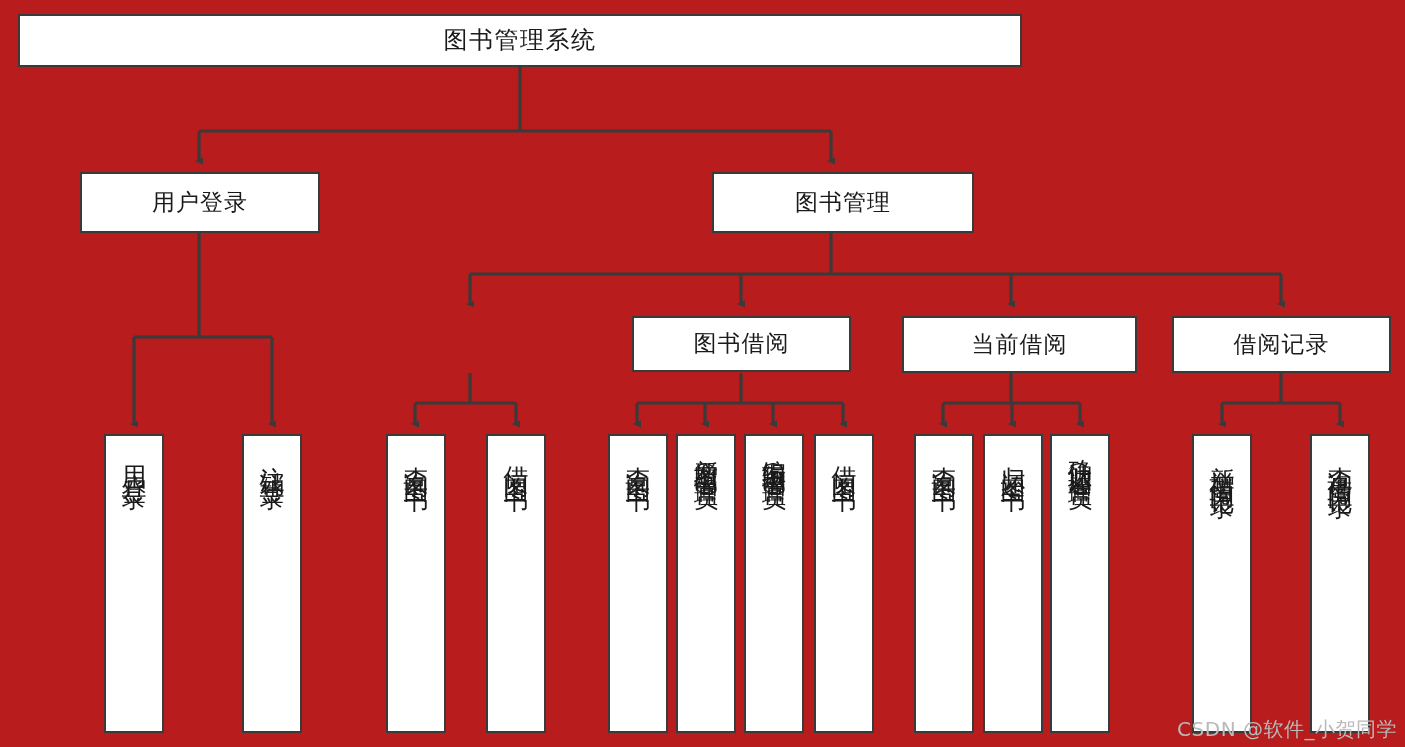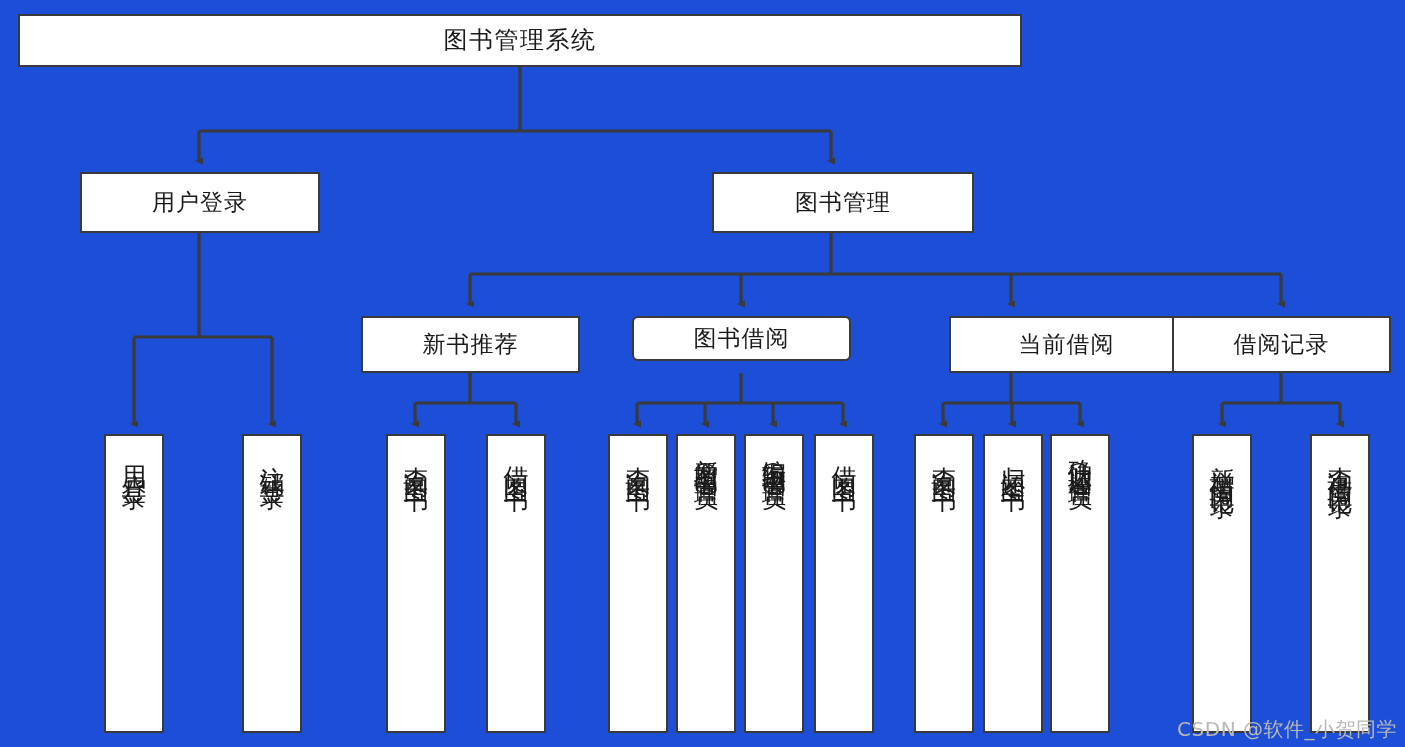--- a/index.html
+++ b/index.html
@@ -8,21 +8,21 @@
     padding: 0;
     background: #ffffff;
   }
   body {
     font-family: "DejaVu Sans", "Liberation Sans", sans-serif;
   }
   #diagram-root {
     position: relative;
     width: 1405px;
     height: 747px;
-    background: #1d4ed8;
+    background: #b91c1c;
     overflow: hidden;
   }
   #connector-layer {
     position: absolute;
     left: 0;
     top: 0;
     width: 1405px;
     height: 747px;
     pointer-events: none;
   }
@@ -146,27 +146,24 @@
     <span class="label">图书管理系统</span>
   </div>
 
   <div class="node horiz" style="left:80px; top:172px; width:240px; height:61px;">
     <span class="label">用户登录</span>
   </div>
   <div class="node horiz" style="left:712px; top:172px; width:262px; height:61px;">
     <span class="label">图书管理</span>
   </div>
 
-  <div class="node horiz" style="left:361px; top:316px; width:219px; height:57px;">
-    <span class="label">新书推荐</span>
-  </div>
-  <div class="node horiz" style="left:632px; top:316px; width:219px; height:45px;border-radius:6px;">
+  <div class="node horiz" style="left:632px; top:316px; width:219px; height:56px;">
     <span class="label">图书借阅</span>
   </div>
-  <div class="node horiz" style="left:949px; top:316px; width:235px; height:57px;">
+  <div class="node horiz" style="left:902px; top:316px; width:235px; height:57px;">
     <span class="label">当前借阅</span>
   </div>
   <div class="node horiz" style="left:1172px; top:316px; width:219px; height:57px;">
     <span class="label">借阅记录</span>
   </div>
 
   <div class="node vert" style="left:104px; top:434px; width:60px; height:299px;">
     <span class="label">用户登录</span>
   </div>
   <div class="node vert" style="left:242px; top:434px; width:60px; height:299px;">

